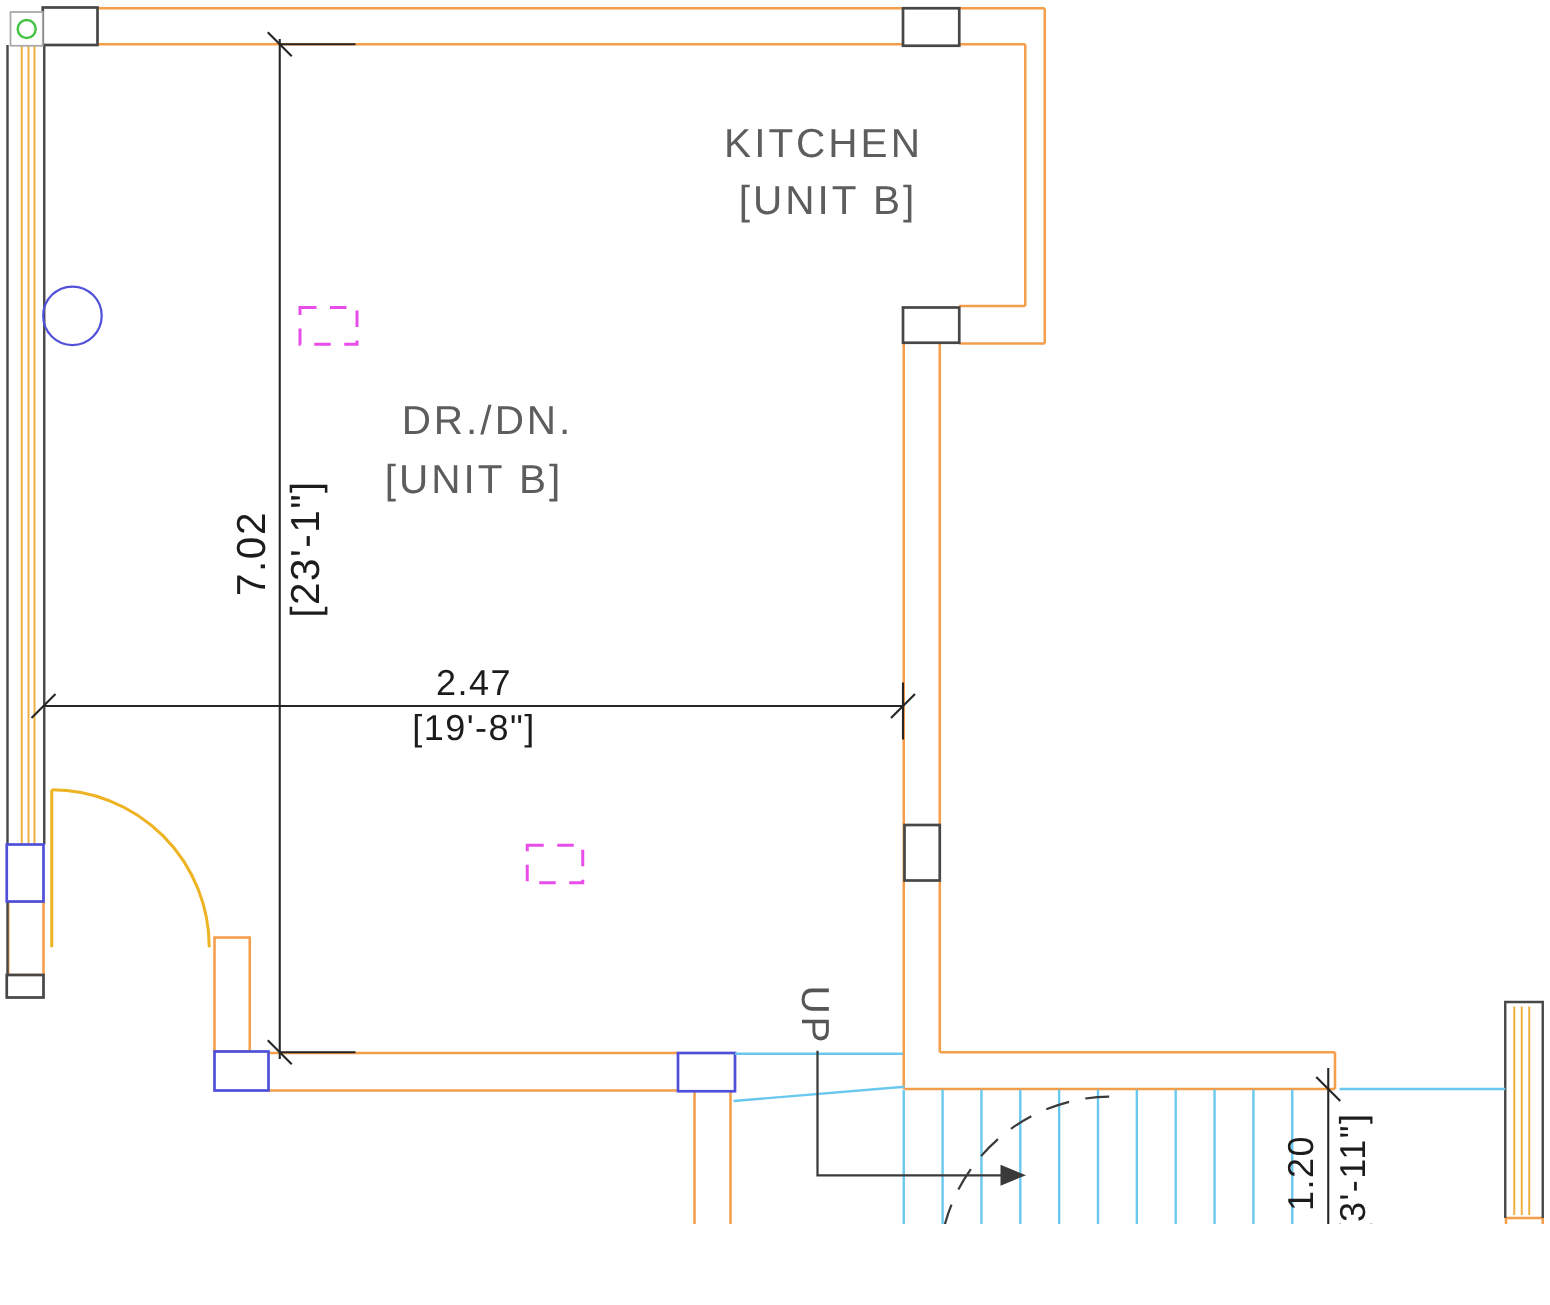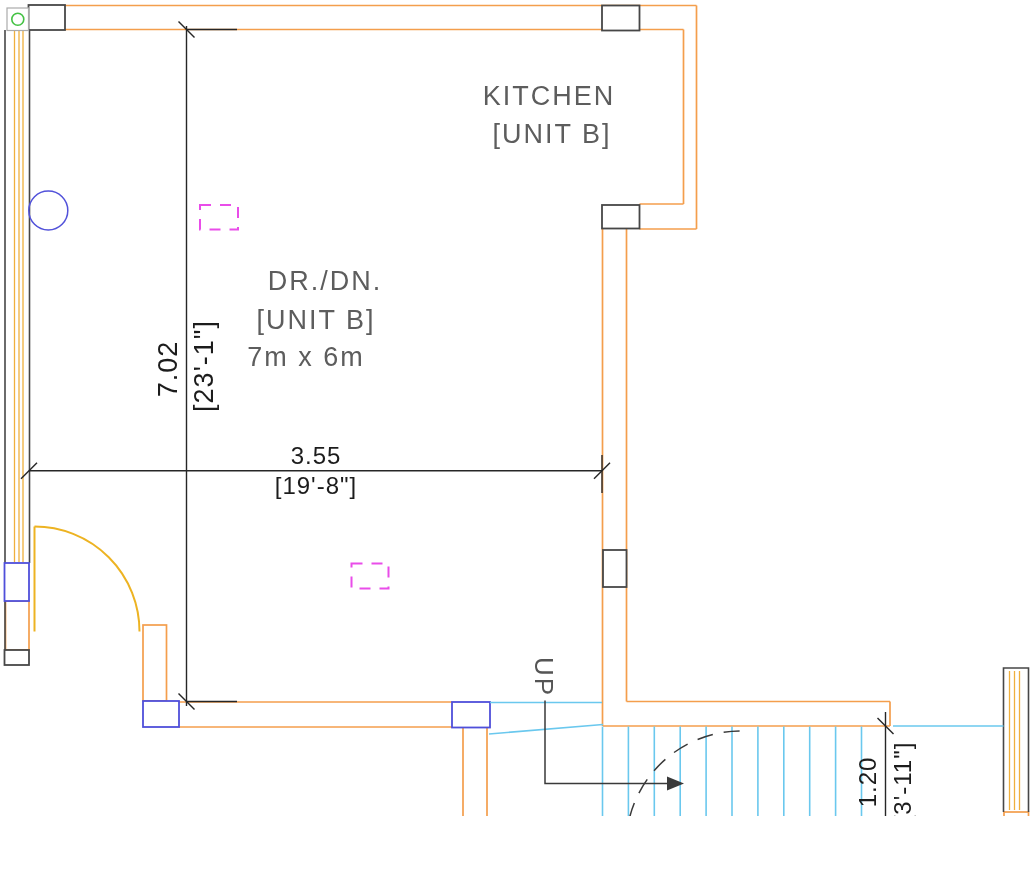--- a/index.html
+++ b/index.html
@@ -152,23 +152,22 @@
         <path d="M877.5 832.5 L893.5 848.5"></path>
       </g>
     </g>
   </svg>
 
   <div class="lbl" style="left:549px;top:96px;">KITCHEN</div>
   <div class="lbl" style="left:552px;top:134px;">[UNIT B]</div>
 
   <div class="lbl" style="left:325px;top:281px;">DR./DN.</div>
   <div class="lbl" style="left:316px;top:320px;">[UNIT B]</div>
-  <div class="lbl" style="left:306px;top:357px;">7m x 6m</div>
 
-  <div class="dim" style="left:316px;top:456px;">3.55</div>
+  <div class="dim" style="left:316px;top:456px;">2.47</div>
   <div class="dim" style="left:316px;top:486px;">[19'-8"]</div>
 
   <div class="dim rot-ccw" style="left:168px;top:369px;font-size:27px;">7.02</div>
   <div class="dim rot-ccw" style="left:204px;top:366px;font-size:27px;">[23'-1"]</div>
 
   <div class="dim rot-ccw" style="left:868px;top:782px;">1.20</div>
   <div class="dim rot-ccw" style="left:903px;top:782px;">[3'-11"]</div>
 
   <div class="lbl rot-cw" style="left:543px;top:677px;font-size:26px;color:#555;">UP</div>
 

